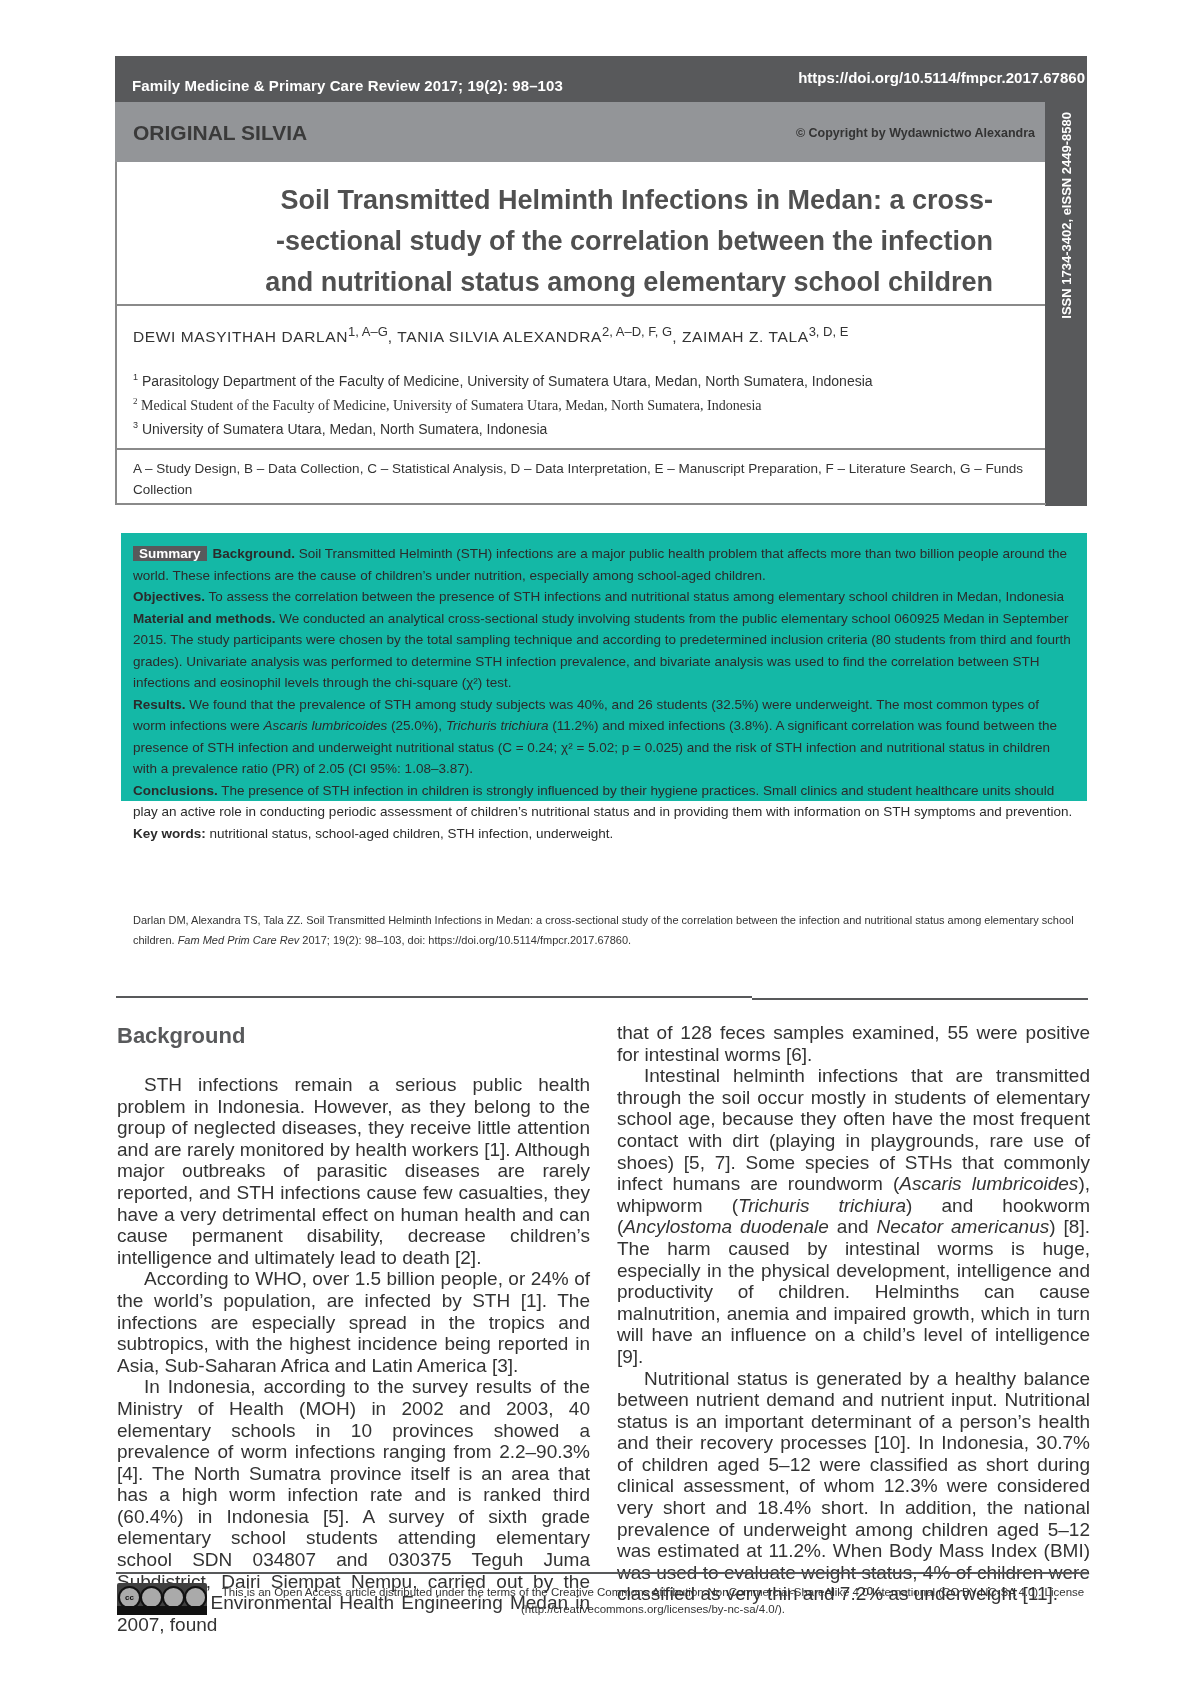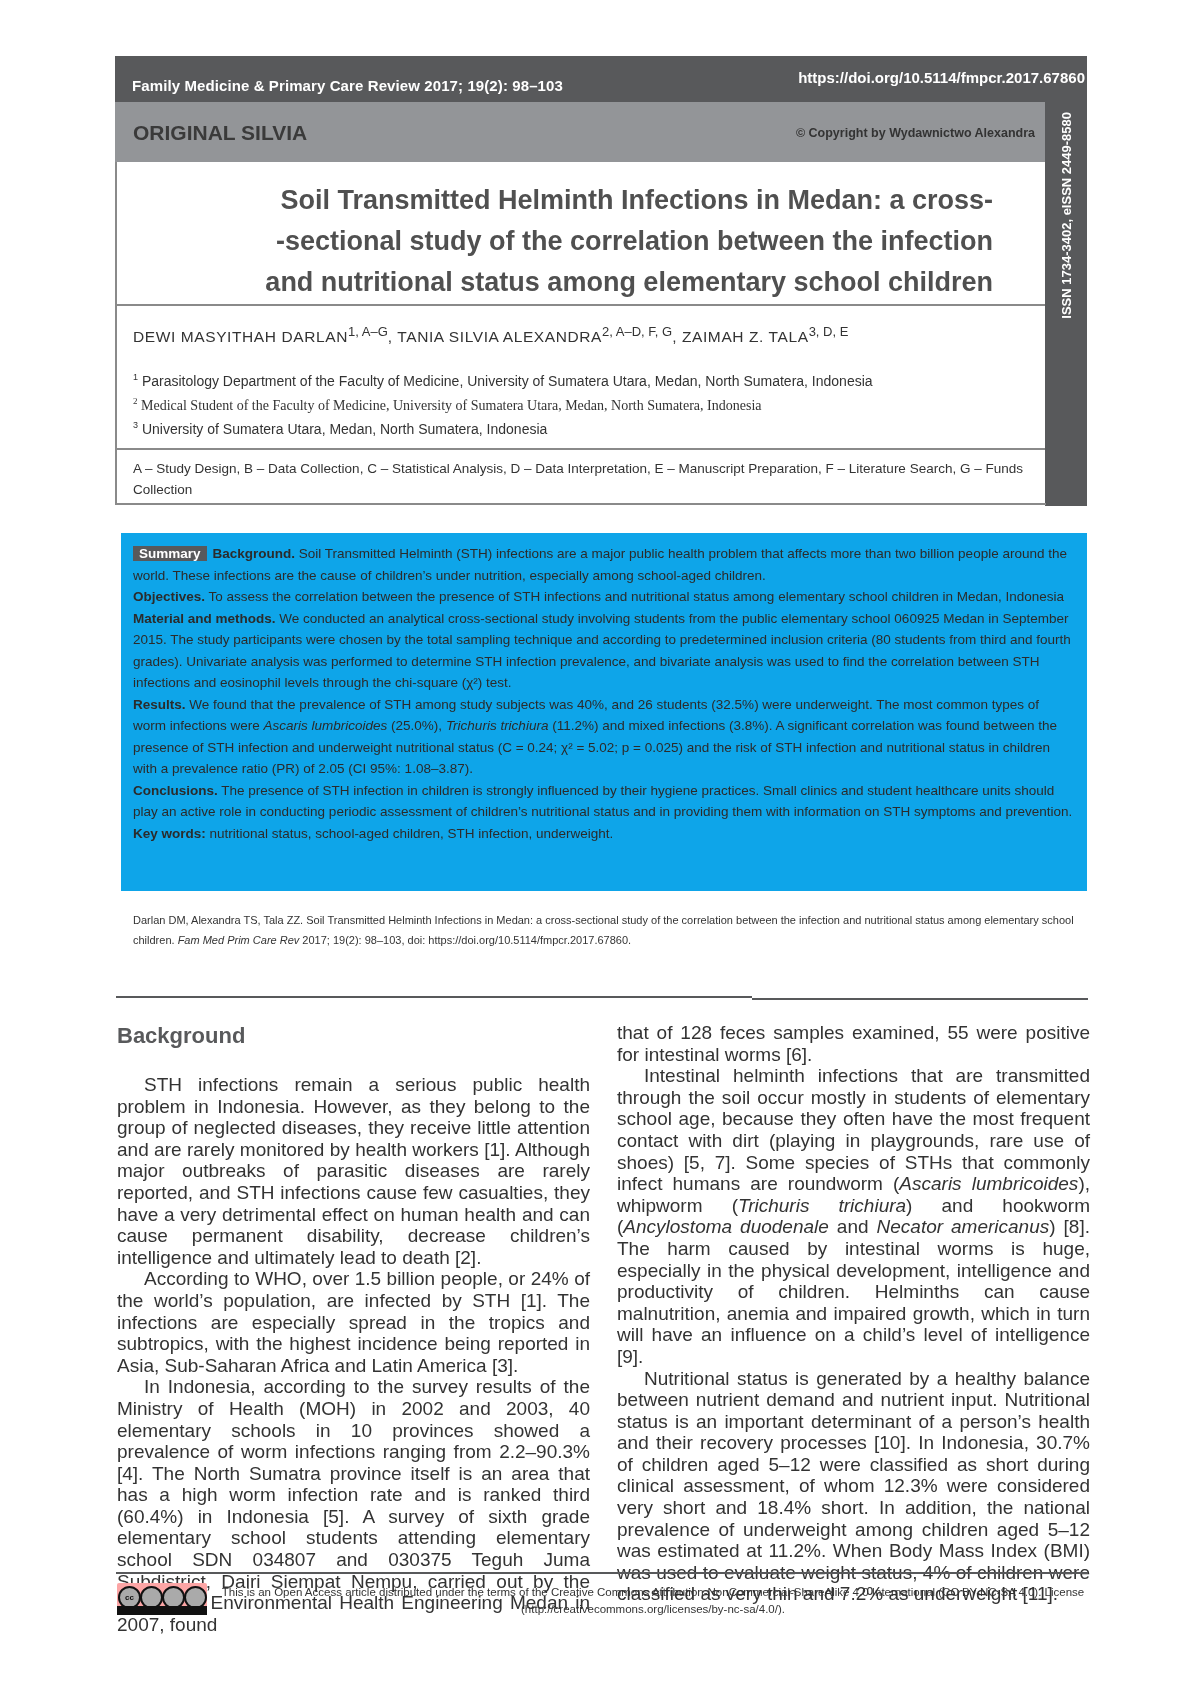--- a/index.html
+++ b/index.html
@@ -23,42 +23,42 @@
   .title { left: 133px; top: 180px; width: 860px; font-size: 27px; font-weight: bold; color: #505050; line-height: 41px; text-align: right; }
   .rule1 { left: 117px; top: 304px; width: 928px; height: 0; border-top: 2px solid #8a8a8a; }
   .authors { left: 133px; top: 324px; font-size: 15.5px; color: #333; letter-spacing: 0.6px; white-space: nowrap; }
   .authors sup { font-size: 13px; letter-spacing: 0; }
   .affil { left: 133px; font-size: 14px; color: #333; white-space: nowrap; }
   .affil sup { font-size: 9px; }
   .rule2 { left: 117px; top: 448px; width: 928px; height: 0; border-top: 2px solid #8a8a8a; }
   .contrib { left: 133px; top: 458px; width: 900px; font-size: 13.5px; line-height: 21px; color: #333; }
 
   
-  .summary { left: 121px; top: 533px; width: 966px; height: 358px; background: #0ea5e9; }
+  .summary { left: 121px; top: 533px; width: 966px; height: 268px; background: #14b8a6; }
   .summary-inner { position: absolute; left: 12px; top: 10px; width: 940px; font-size: 13.5px; line-height: 21.5px; color: #2b2b2b; }
   .sum-tag { background: #58595b; color: #fff; font-weight: bold; padding: 0 6px; margin-right: 6px; }
   .sum-p { margin: 0; }
   .sum-p b { font-weight: bold; }
 
   
   .citation { left: 133px; top: 910px; width: 945px; font-size: 11px; line-height: 20px; color: #333; }
   .rule3 { left: 116px; top: 996px; width: 636px; border-top: 2px solid #58595b; }
   .rule3b { left: 752px; top: 998px; width: 336px; border-top: 2px solid #58595b; }
 
   
   .sec-h { left: 117px; top: 1023px; font-size: 22px; font-weight: bold; color: #58595b; }
   .col { font-size: 19px; line-height: 21.6px; color: #333; text-align: justify; width: 473px; }
   .col p { margin: 0; text-indent: 27px; }
   .col p.noind { text-indent: 0; }
   .colL { left: 117px; top: 1074px; }
   .colR { left: 617px; top: 1022px; }
 
   
   .rule4 { left: 116px; top: 1572px; width: 972px; border-top: 2px solid #58595b; }
-  .cc-logo { left: 117px; top: 1583px; width: 90px; height: 32px; background: #fca5a5; border-radius: 2px; }
+  .cc-logo { left: 117px; top: 1583px; width: 90px; height: 32px; background: #404040; border-radius: 2px; }
   .cc-logo .circ { position: absolute; top: 3px; width: 19px; height: 19px; border-radius: 50%; background: #aaa; border: 2px solid #111;
                    font-size: 8px; font-weight: bold; color: #111; text-align: center; line-height: 19px; }
   .cc-logo .bar { position: absolute; left: 0; top: 23px; width: 90px; height: 9px; background: #111; }
   .license { left: 218px; top: 1584px; width: 870px; font-size: 11.5px; line-height: 17px; color: #333; text-align: center; }
 </style>
 </head>
 <body>
 
 <div class="abs hdr-bar"></div>
 <div class="abs hdr-text">Family Medicine &amp; Primary Care Review 2017; 19(2): 98–103</div>

